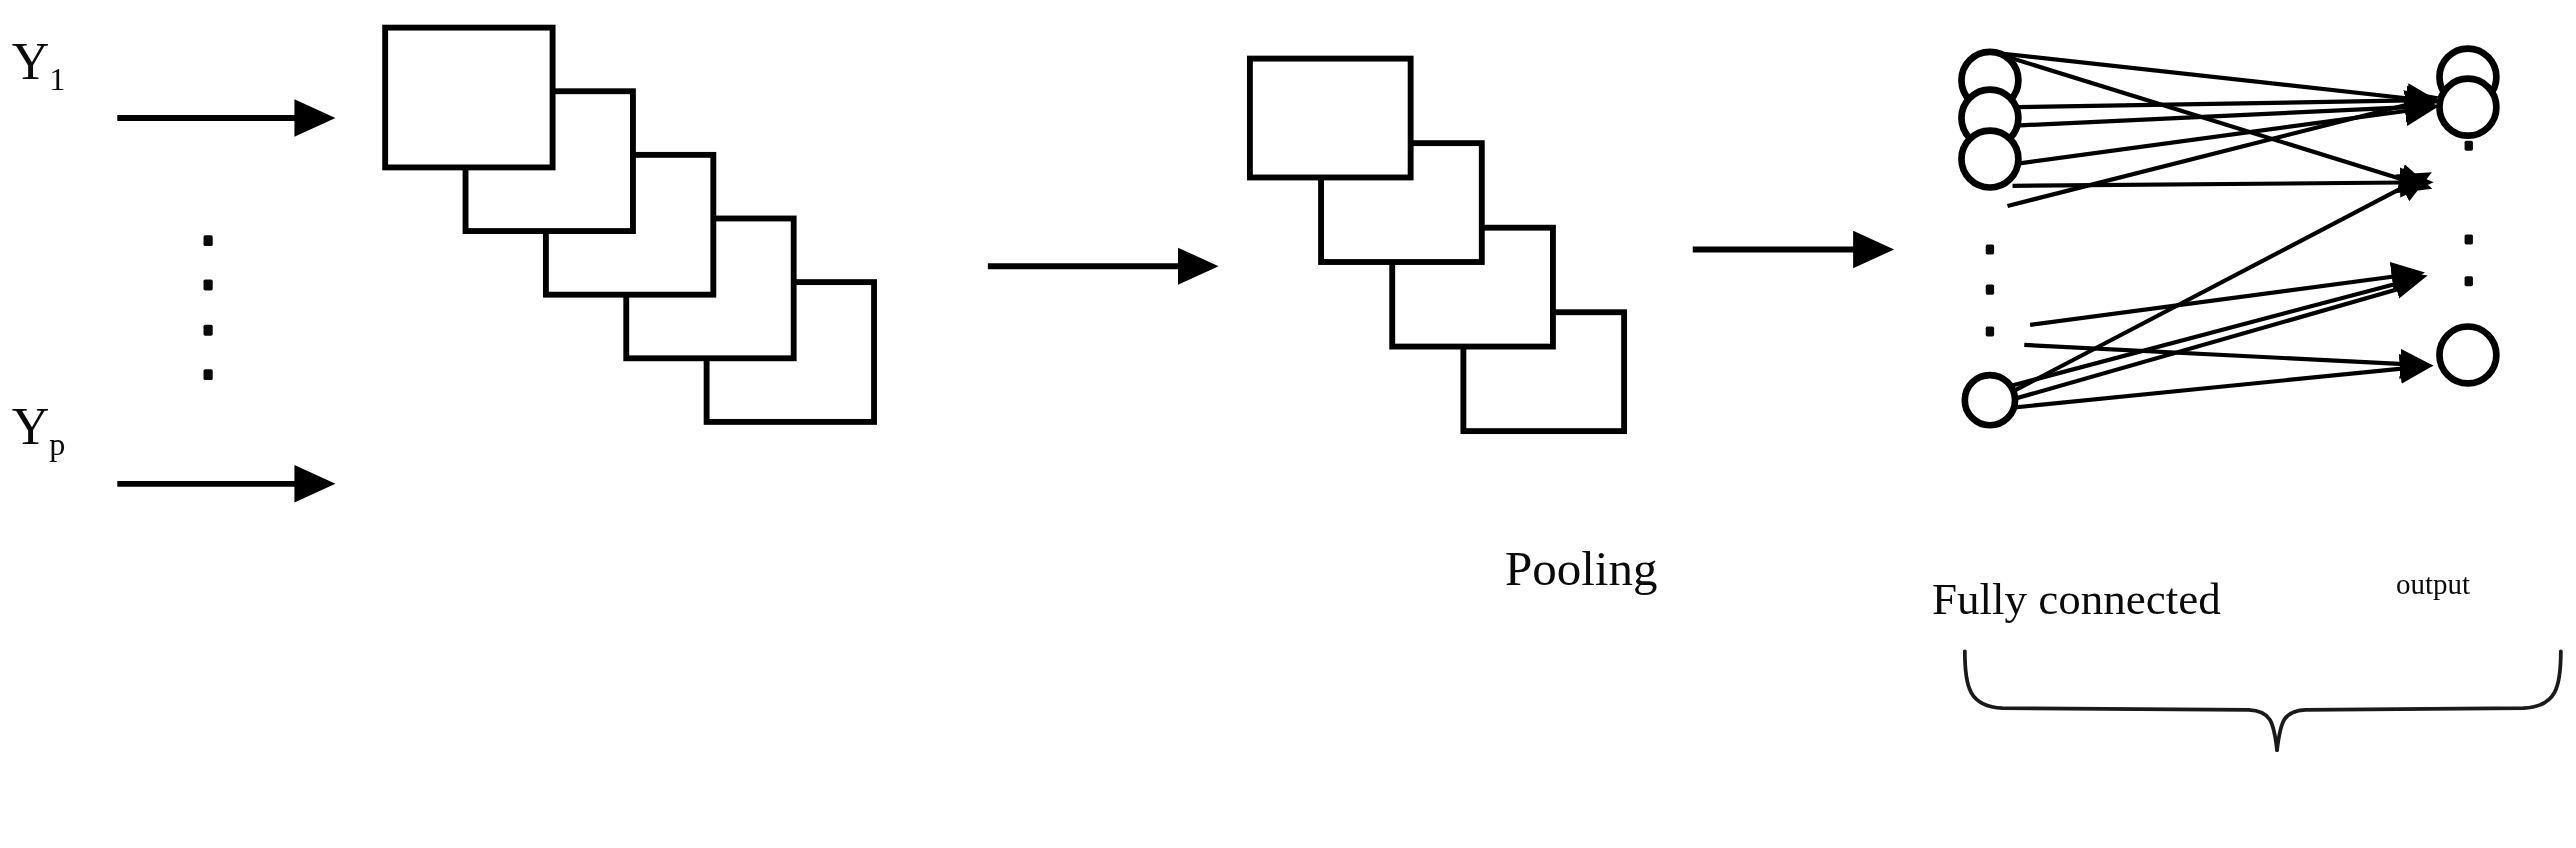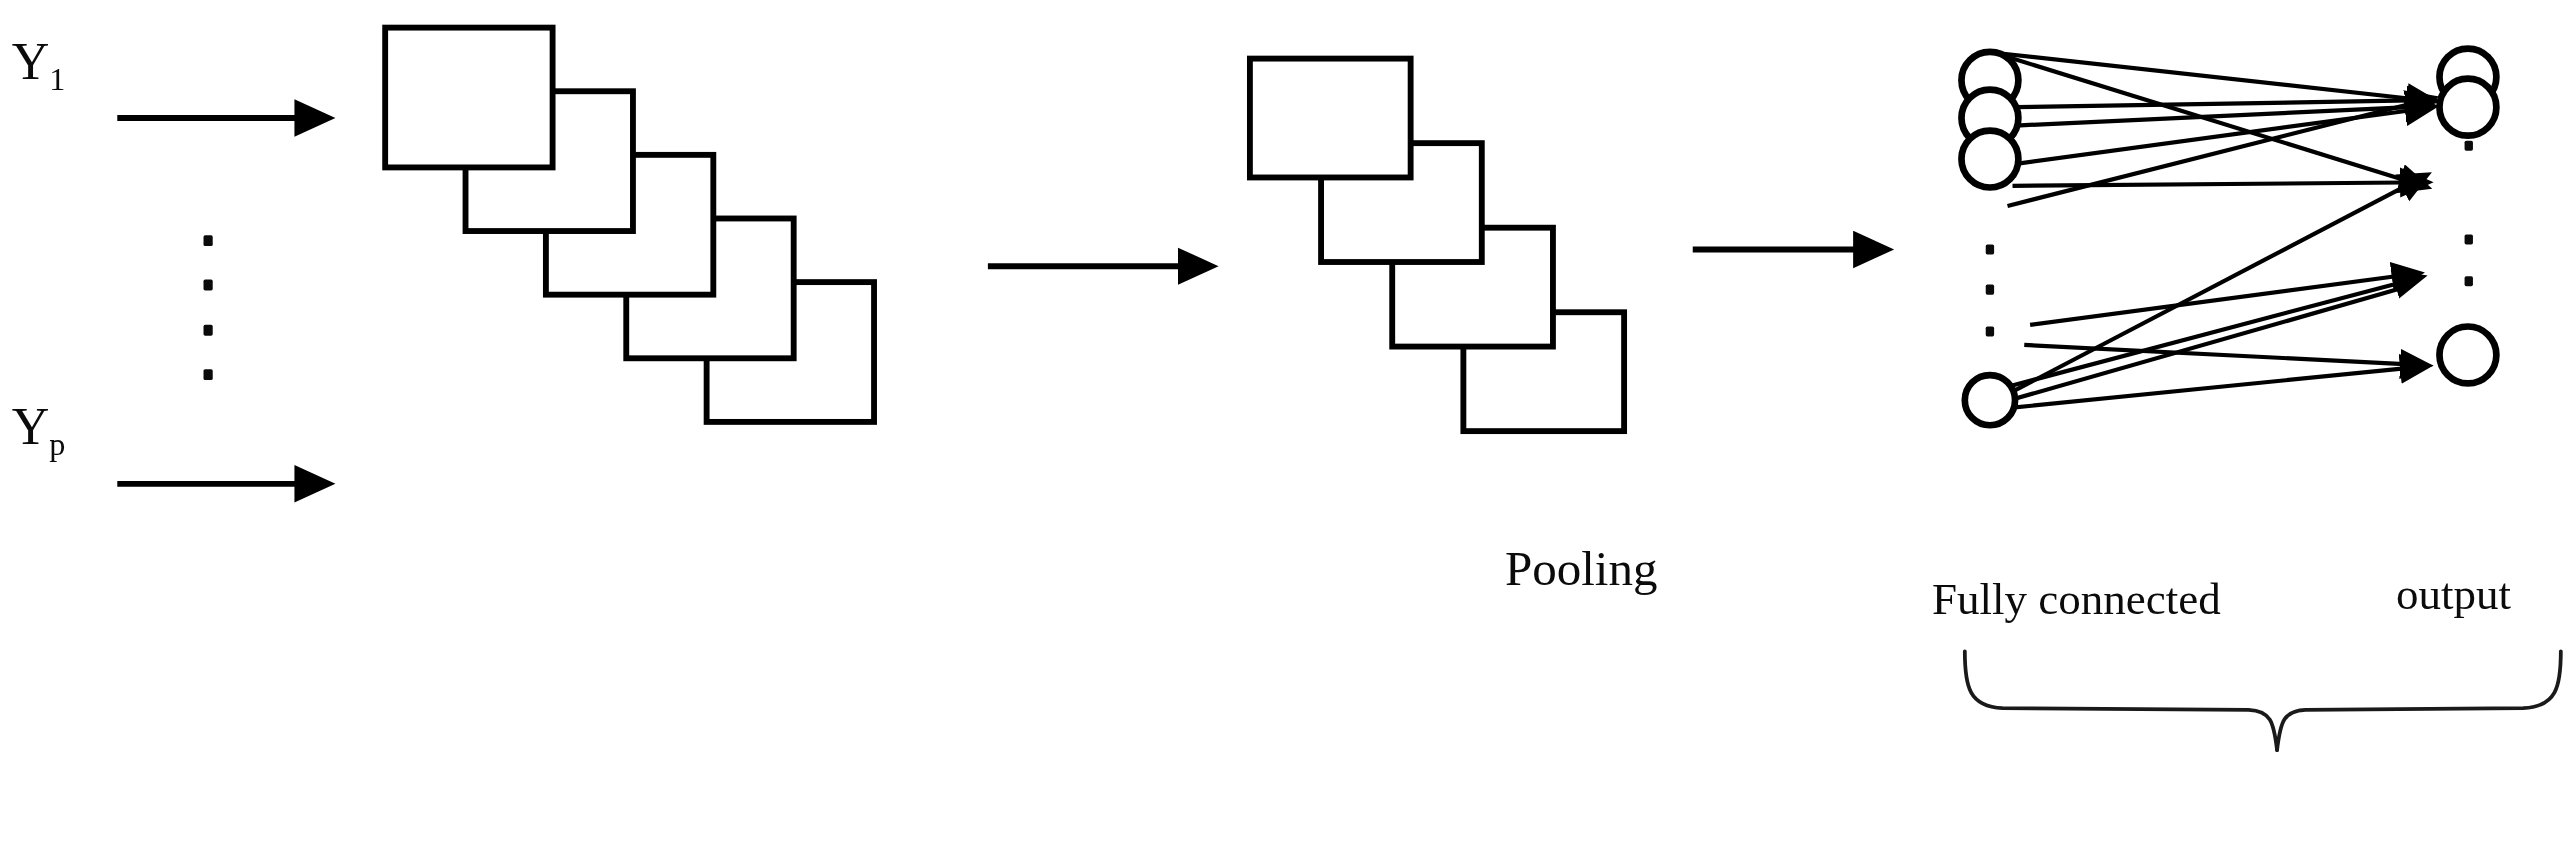--- a/index.html
+++ b/index.html
@@ -122,17 +122,17 @@
 
   <div class="lbl" style="left:11.7px; top:397px; font-size:52px;">
     <span>Y</span><span class="sub">p</span>
   </div>
 
 
   <div class="lbl" style="left:1505px; top:540px; font-size:49px;">Pooling</div>
 
   <div class="lbl" style="left:1926px; top:573px; font-size:45px;margin-left:6px;">Fully connected</div>
 
-  <div class="lbl" style="left:2396px; top:568px; font-size:45px;">output</div>
+  <div class="lbl" style="left:2396px; top:568px; font-size:29px;">output</div>
 
 
 </div>
 
 
 </body></html>

